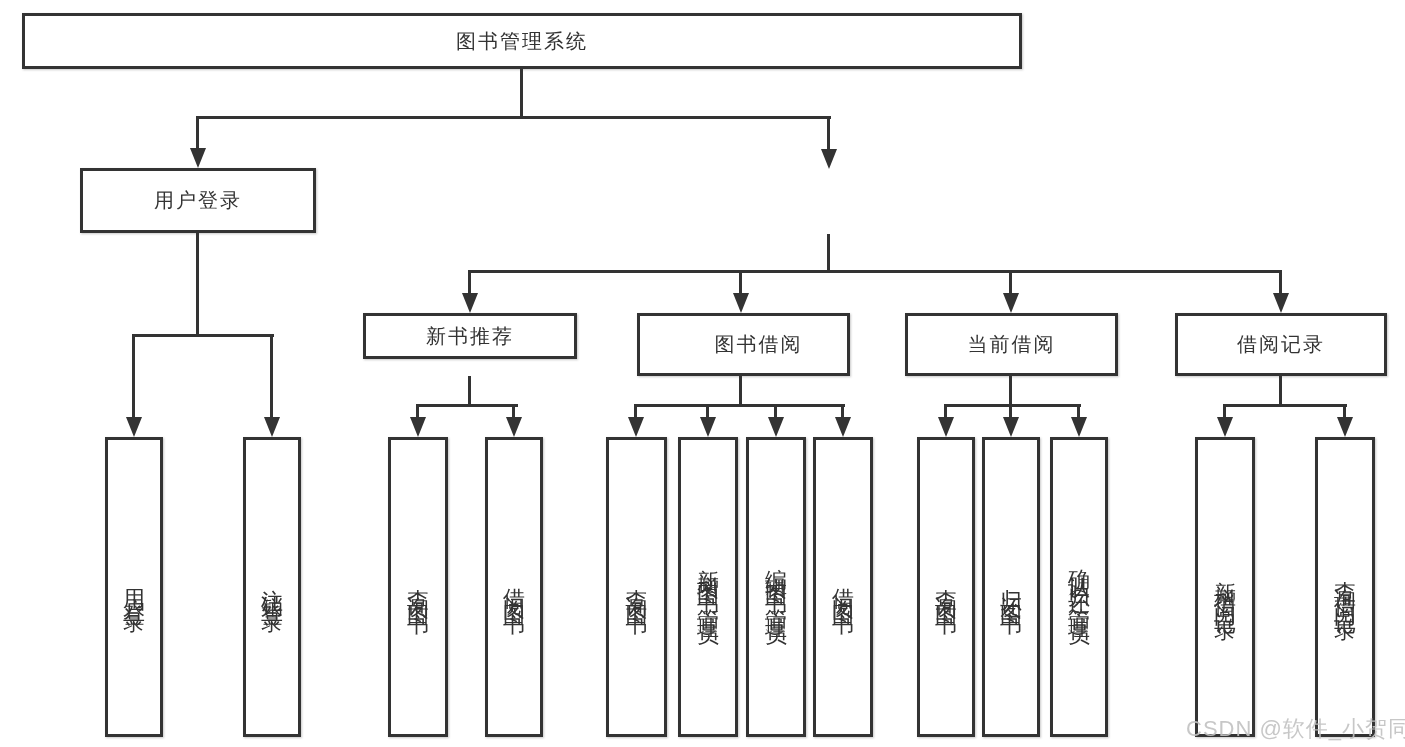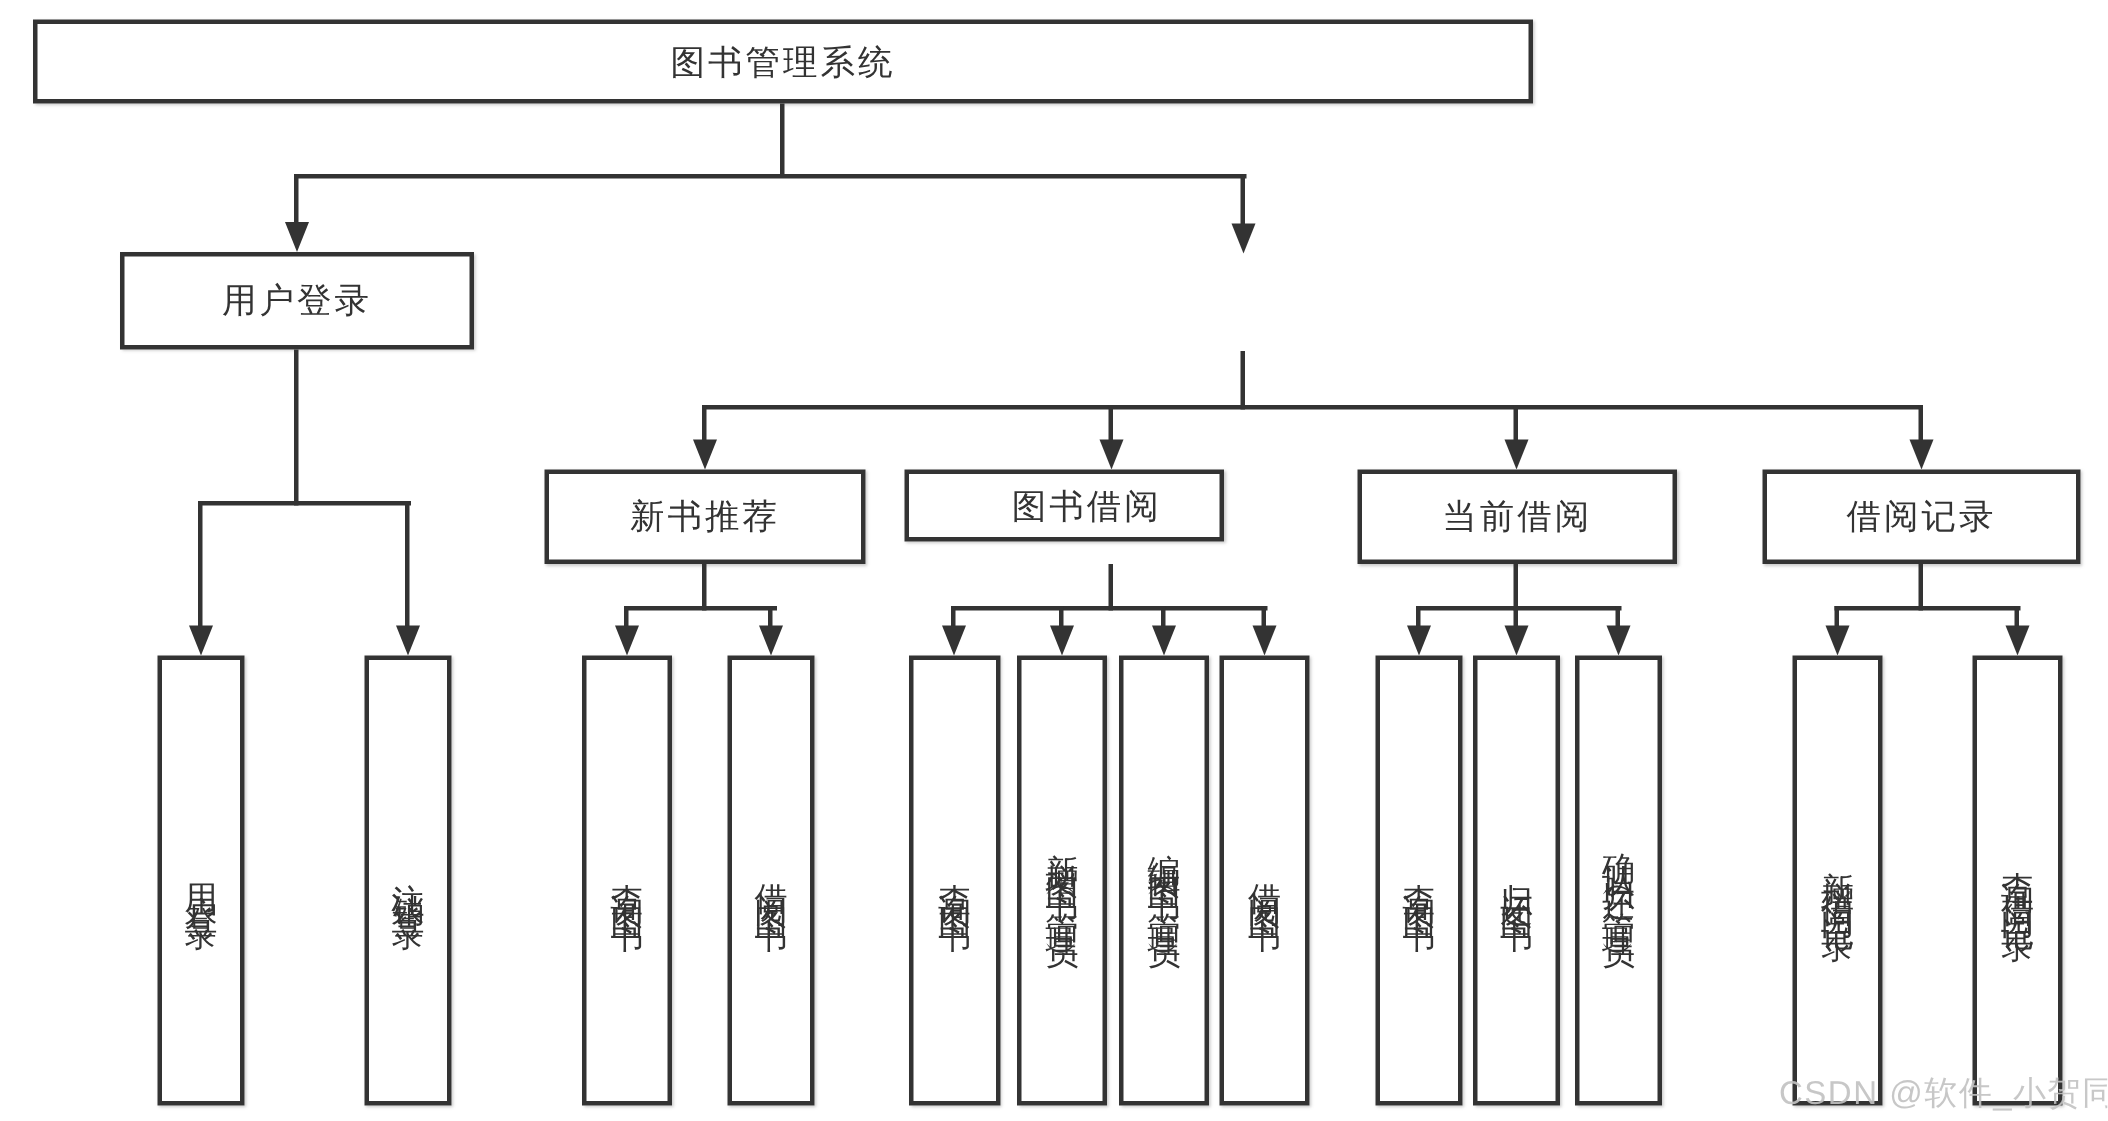--- a/index.html
+++ b/index.html
@@ -21,21 +21,21 @@
     position: absolute;
     box-sizing: border-box;
     background: #ffffff;
     border: 3px solid #333333;
     display: flex;
     align-items: center;
     justify-content: center;
     box-shadow: 1px 1px 2px rgba(100,100,100,0.35);
   }
   .box .lbl {
-    font-size: 23px;
+    font-size: 20px;
     letter-spacing: 2px;
     white-space: nowrap;
     color: #333333;
   }
   .leaf .vlbl {
     writing-mode: vertical-rl;
     text-orientation: mixed;
     font-size: 22px;
     line-height: 1;
     letter-spacing: 8px;
@@ -100,24 +100,24 @@
   <i class="hl" style="left:468px; top:270px; width:813px;"></i>
   <i class="vl" style="left:468px; top:270px; height:25px;"></i>
   <i class="ar" style="left:462px; top:293px;"></i>
   <i class="vl" style="left:739px; top:270px; height:25px;"></i>
   <i class="ar" style="left:733px; top:293px;"></i>
   <i class="vl" style="left:1009px; top:270px; height:25px;"></i>
   <i class="ar" style="left:1003px; top:293px;"></i>
   <i class="vl" style="left:1279px; top:270px; height:25px;"></i>
   <i class="ar" style="left:1273px; top:293px;"></i>
 
-  <div class="box" style="left:363px; top:313px; width:214px; height:63px;">
+  <div class="box" style="left:363px; top:313px; width:214px; height:46px;">
     <span class="lbl">新书推荐</span>
   </div>
-  <div class="box" style="left:603px; top:313px; width:213px; height:48px;padding-left:30px;">
+  <div class="box" style="left:637px; top:313px; width:213px; height:63px;padding-left:30px;">
     <span class="lbl">图书借阅</span>
   </div>
   <div class="box" style="left:905px; top:313px; width:213px; height:63px;">
     <span class="lbl">当前借阅</span>
   </div>
   <div class="box" style="left:1175px; top:313px; width:212px; height:63px;">
     <span class="lbl">借阅记录</span>
   </div>
 
   <i class="vl" style="left:468px; top:376px; height:31px;"></i>

